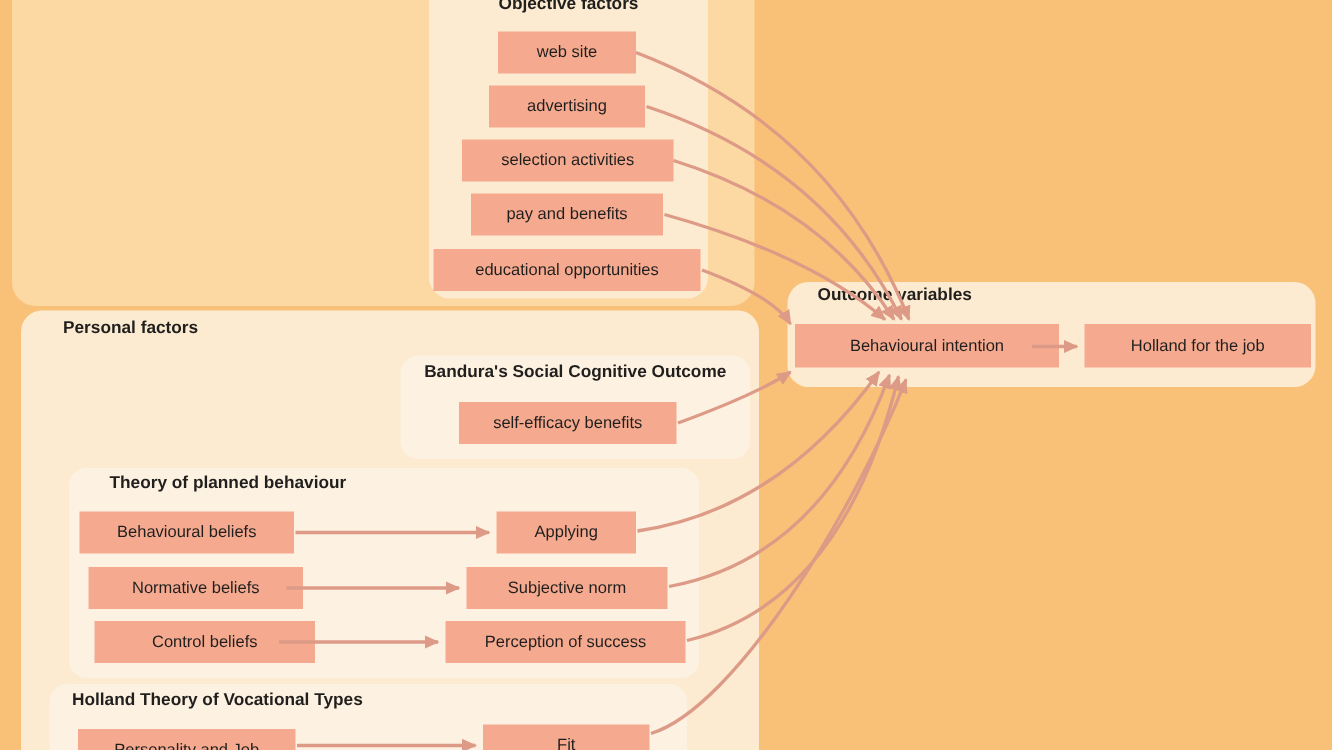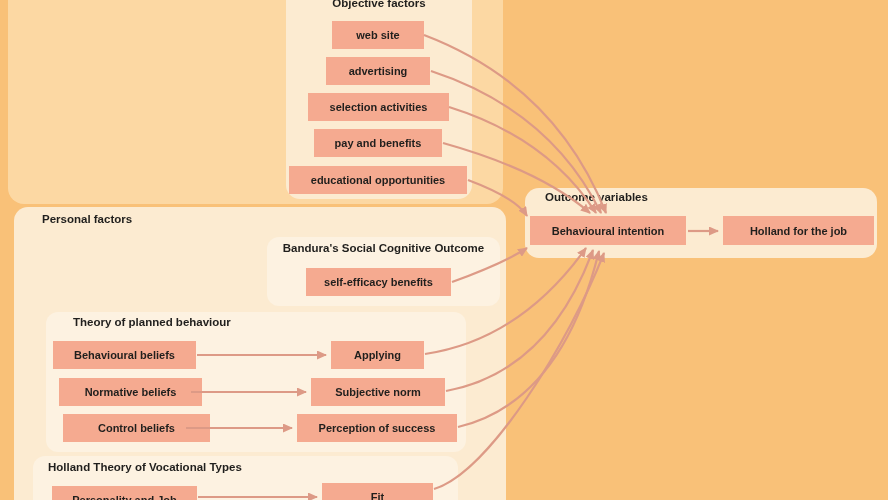--- a/index.html
+++ b/index.html
@@ -22,21 +22,21 @@
   .panel-cream{background:var(--panel-cream);border-radius:14px;}
   .panel-light{background:var(--panel-light);border-radius:12px;}
   .title{
     position:absolute;font-weight:bold;font-size:11.5px;color:var(--ink);
     white-space:nowrap;line-height:14px;
   }
   .title.centered{text-align:center;white-space:nowrap;}
   .node{
     position:absolute;background:var(--box);
     display:flex;align-items:center;justify-content:center;
-    font-weight:bold;font-size:11px;color:var(--ink);
+    font-weight:normal;font-size:11px;color:var(--ink);
     text-align:center;white-space:nowrap;
   }
   svg.arrows{position:absolute;left:0;top:0;pointer-events:none;}
   .arrow{fill:none;stroke:var(--arrow);stroke-width:2.2;}
   .arrowhead{fill:var(--arrow);}
 </style>
 </head>
 <body>
 
 <div class="panel panel-mid" style="left:8px;top:-20px;width:495px;height:224px;"></div>
@@ -65,21 +65,21 @@
 <div class="node" style="left:53px;top:341px;width:143px;height:28px;">Behavioural beliefs</div>
 <div class="node" style="left:331px;top:341px;width:93px;height:28px;">Applying</div>
 <div class="node" style="left:59px;top:378px;width:143px;height:28px;">Normative beliefs</div>
 <div class="node" style="left:311px;top:378px;width:134px;height:28px;">Subjective norm</div>
 <div class="node" style="left:63px;top:414px;width:147px;height:28px;">Control beliefs</div>
 <div class="node" style="left:297px;top:414px;width:160px;height:28px;">Perception of success</div>
 
 <div class="node" style="left:52px;top:486px;width:145px;height:28px;">Personality and Job</div>
 <div class="node" style="left:322px;top:483px;width:111px;height:28px;">Fit</div>
 
-<div class="node" style="left:530px;top:216px;width:156px;height:29px;">Behavioural intention</div>
+<div class="node" style="left:530px;top:216px;width:176px;height:29px;">Behavioural intention</div>
 <div class="node" style="left:723px;top:216px;width:151px;height:29px;">Holland for the job</div>
 
 <svg class="arrows" width="888" height="500" viewBox="0 0 888 500">
   <defs>
     <marker id="ah" markerUnits="userSpaceOnUse" markerWidth="10" markerHeight="9" viewBox="0 0 10 9" refX="9" refY="4.5" orient="auto">
       <path class="arrowhead" d="M0,0 L10,4.5 L0,9 Z"></path>
     </marker>
   </defs>
   <path class="arrow" marker-end="url(#ah)" d="M424,35 Q555,85 606,213"></path>
   <path class="arrow" marker-end="url(#ah)" d="M431,71 Q550,110 601,213"></path>

